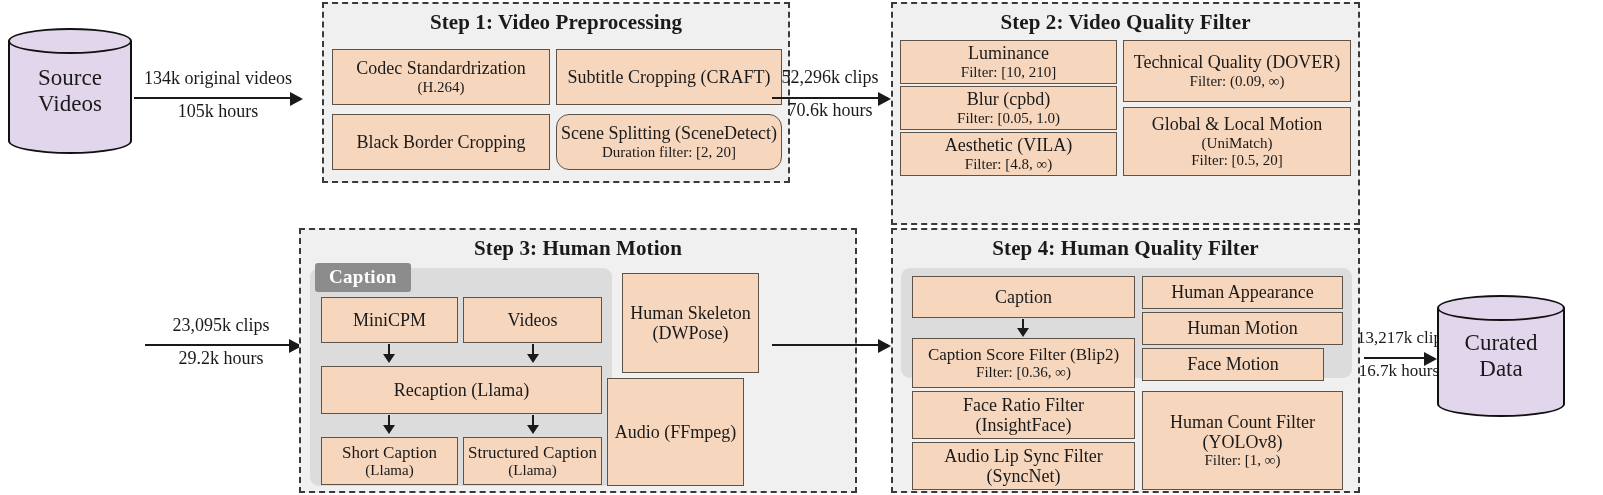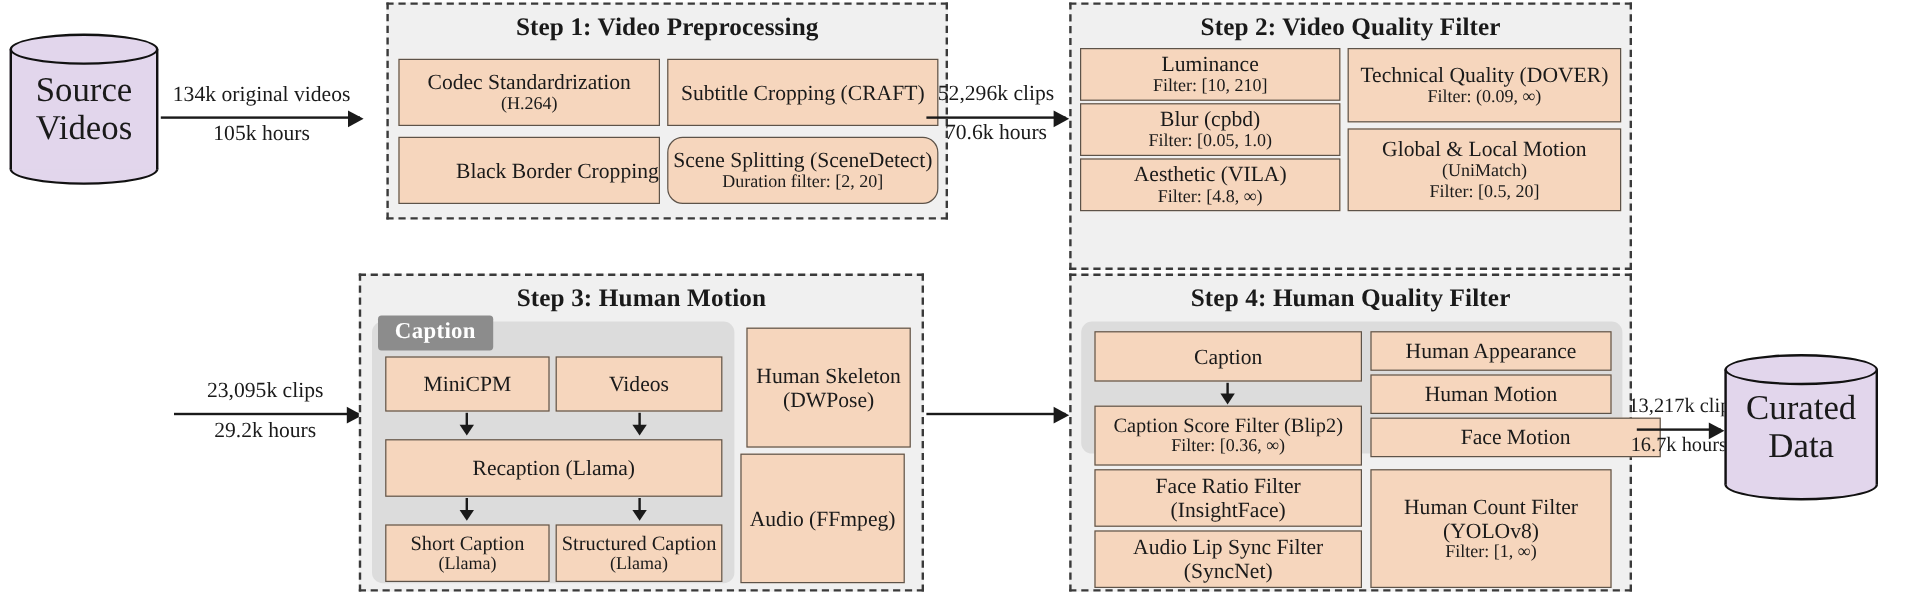--- a/index.html
+++ b/index.html
@@ -9,21 +9,21 @@
   
   .cyl{position:absolute;}
   .cyl .body{position:absolute;left:0;right:0;top:13px;bottom:13px;
              background:#e2d6ec;border-left:2px solid #111;border-right:2px solid #111;}
   .cyl .top{position:absolute;left:0;right:0;top:0;height:26px;border-radius:50%;
             background:#e2d6ec;border:2px solid #111;box-sizing:border-box;}
   .cyl .bot{position:absolute;left:0;right:0;bottom:0;height:26px;border-radius:50%;
             background:#e2d6ec;border:2px solid #111;box-sizing:border-box;}
   .cyl .lbl{position:absolute;left:0;right:0;top:0;bottom:0;display:flex;
             flex-direction:column;align-items:center;justify-content:center;
-            font-size:29px;line-height:1.12;z-index:3;}
+            font-size:23px;line-height:1.12;z-index:3;}
 
   
   .step{position:absolute;border:2px dashed #3a3a3a;background:#f0f0f0;box-sizing:border-box;}
   .step-title{position:absolute;left:0;right:0;top:6px;text-align:center;
               font-size:21px;font-weight:bold;letter-spacing:.1px;}
 
   
   .box{position:absolute;background:#f6d6bd;border:1.6px solid #5d5349;box-sizing:border-box;
        display:flex;flex-direction:column;align-items:center;justify-content:center;
        text-align:center;line-height:1.13;}
@@ -73,21 +73,21 @@
 
   <div class="box" style="left:8px;top:45px;width:218px;height:56px;">
     <span class="l1">Codec Standardrization</span>
     <span class="l2">(H.264)</span>
   </div>
 
   <div class="box" style="left:232px;top:45px;width:226px;height:56px;">
     <span class="l1">Subtitle Cropping (CRAFT)</span>
   </div>
 
-  <div class="box" style="left:8px;top:110px;width:218px;height:56px;align-items:flex-end;">
+  <div class="box" style="left:8px;top:110px;width:218px;height:56px;">
     <span class="l1">Black Border Cropping</span>
   </div>
 
   <div class="box" style="left:232px;top:110px;width:226px;height:56px;border-radius:13px;">
     <span class="l1">Scene Splitting (SceneDetect)</span>
     <span class="l2">Duration filter: [2, 20]</span>
   </div>
 </div>
 
 <div class="arr" style="left:772px;top:97px;width:116px;"></div>
@@ -118,21 +118,21 @@
     <span class="l1">Global &amp; Local Motion</span>
     <span class="l2">(UniMatch)</span>
     <span class="l2">Filter: [0.5, 20]</span>
   </div>
 </div>
 
 <div class="arr" style="left:145px;top:344px;width:154px;"></div>
 <div class="arrlbl" style="left:138px;top:315px;width:166px;">23,095k clips</div>
 <div class="arrlbl" style="left:138px;top:348px;width:166px;">29.2k hours</div>
 
-<div class="step" style="left:299px;top:228px;width:471px;height:265px;font-family:Liberation Serif, serif;">
+<div class="step" style="left:299px;top:228px;width:558px;height:265px;font-family:Liberation Serif, serif;">
   <div class="step-title">Step 3: Human Motion</div>
 
   <div class="group" style="left:9px;top:38px;width:302px;height:218px;"></div>
   <div class="group-tag" style="left:14px;top:33px;">Caption</div>
 
   <div class="box" style="left:20px;top:67px;width:137px;height:46px;">
     <span class="l1">MiniCPM</span>
   </div>
   <div class="box" style="left:162px;top:67px;width:139px;height:46px;">
     <span class="l1">Videos</span>
@@ -166,21 +166,21 @@
   </div>
   <div class="box" style="left:162px;top:207px;width:139px;height:48px;">
     <span class="l1sm">Structured Caption</span>
     <span class="l2">(Llama)</span>
   </div>
 
   <div class="box" style="left:321px;top:43px;width:137px;height:100px;">
     <span class="l1">Human Skeleton</span>
     <span class="l1">(DWPose)</span>
   </div>
-  <div class="box" style="left:316px;top:148px;width:137px;height:108px;">
+  <div class="box" style="left:306px;top:148px;width:137px;height:108px;">
     <span class="l1">Audio (FFmpeg)</span>
   </div>
 </div>
 
 <div class="arr" style="left:772px;top:344px;width:116px;"></div>
 
 <div class="step" style="left:891px;top:228px;width:469px;height:265px;">
   <div class="step-title">Step 4: Human Quality Filter</div>
 
   <div class="group" style="left:8px;top:38px;width:451px;height:110px;"></div>
@@ -196,21 +196,21 @@
     <span class="l1sm">Caption Score Filter (Blip2)</span>
     <span class="l2">Filter: [0.36, ∞)</span>
   </div>
 
   <div class="box" style="left:249px;top:46px;width:201px;height:33px;">
     <span class="l1">Human Appearance</span>
   </div>
   <div class="box" style="left:249px;top:82px;width:201px;height:33px;">
     <span class="l1">Human Motion</span>
   </div>
-  <div class="box" style="left:249px;top:118px;width:242px;height:33px;">
+  <div class="box" style="left:249px;top:118px;width:182px;height:33px;">
     <span class="l1">Face Motion</span>
   </div>
 
   <div class="box" style="left:19px;top:161px;width:223px;height:48px;">
     <span class="l1">Face Ratio Filter</span>
     <span class="l1">(InsightFace)</span>
   </div>
   <div class="box" style="left:19px;top:212px;width:223px;height:48px;">
     <span class="l1">Audio Lip Sync Filter</span>
     <span class="l1">(SyncNet)</span>

